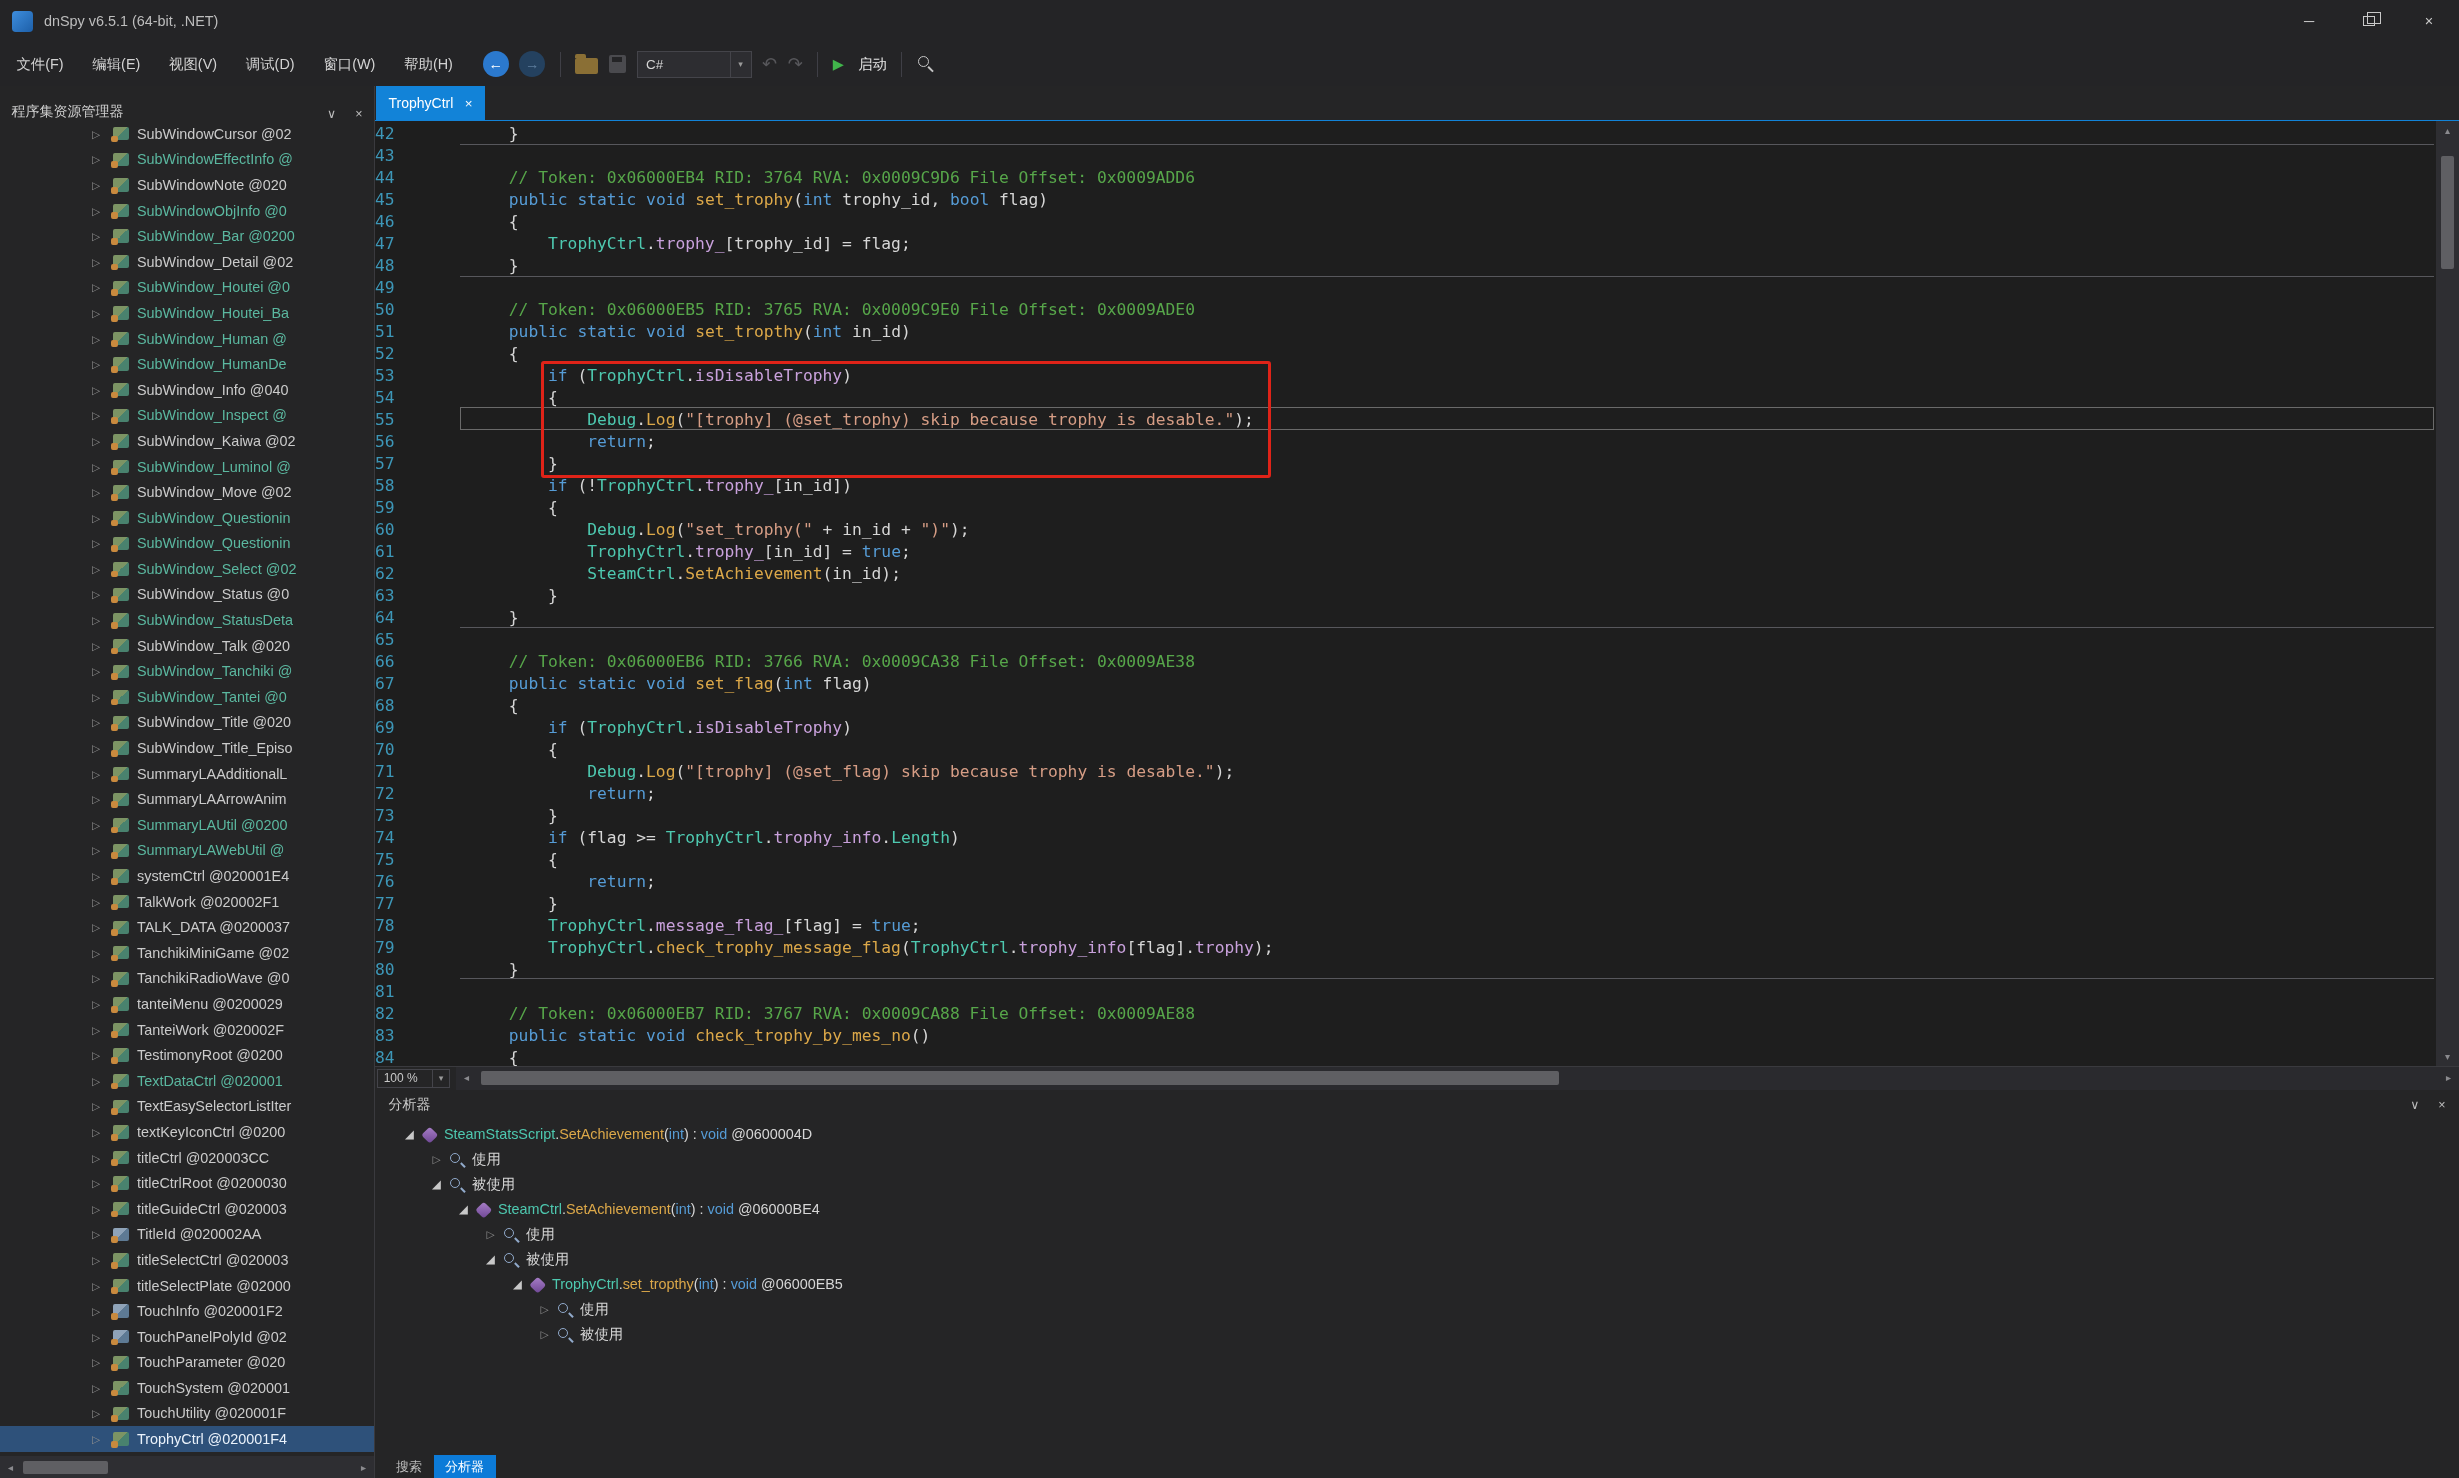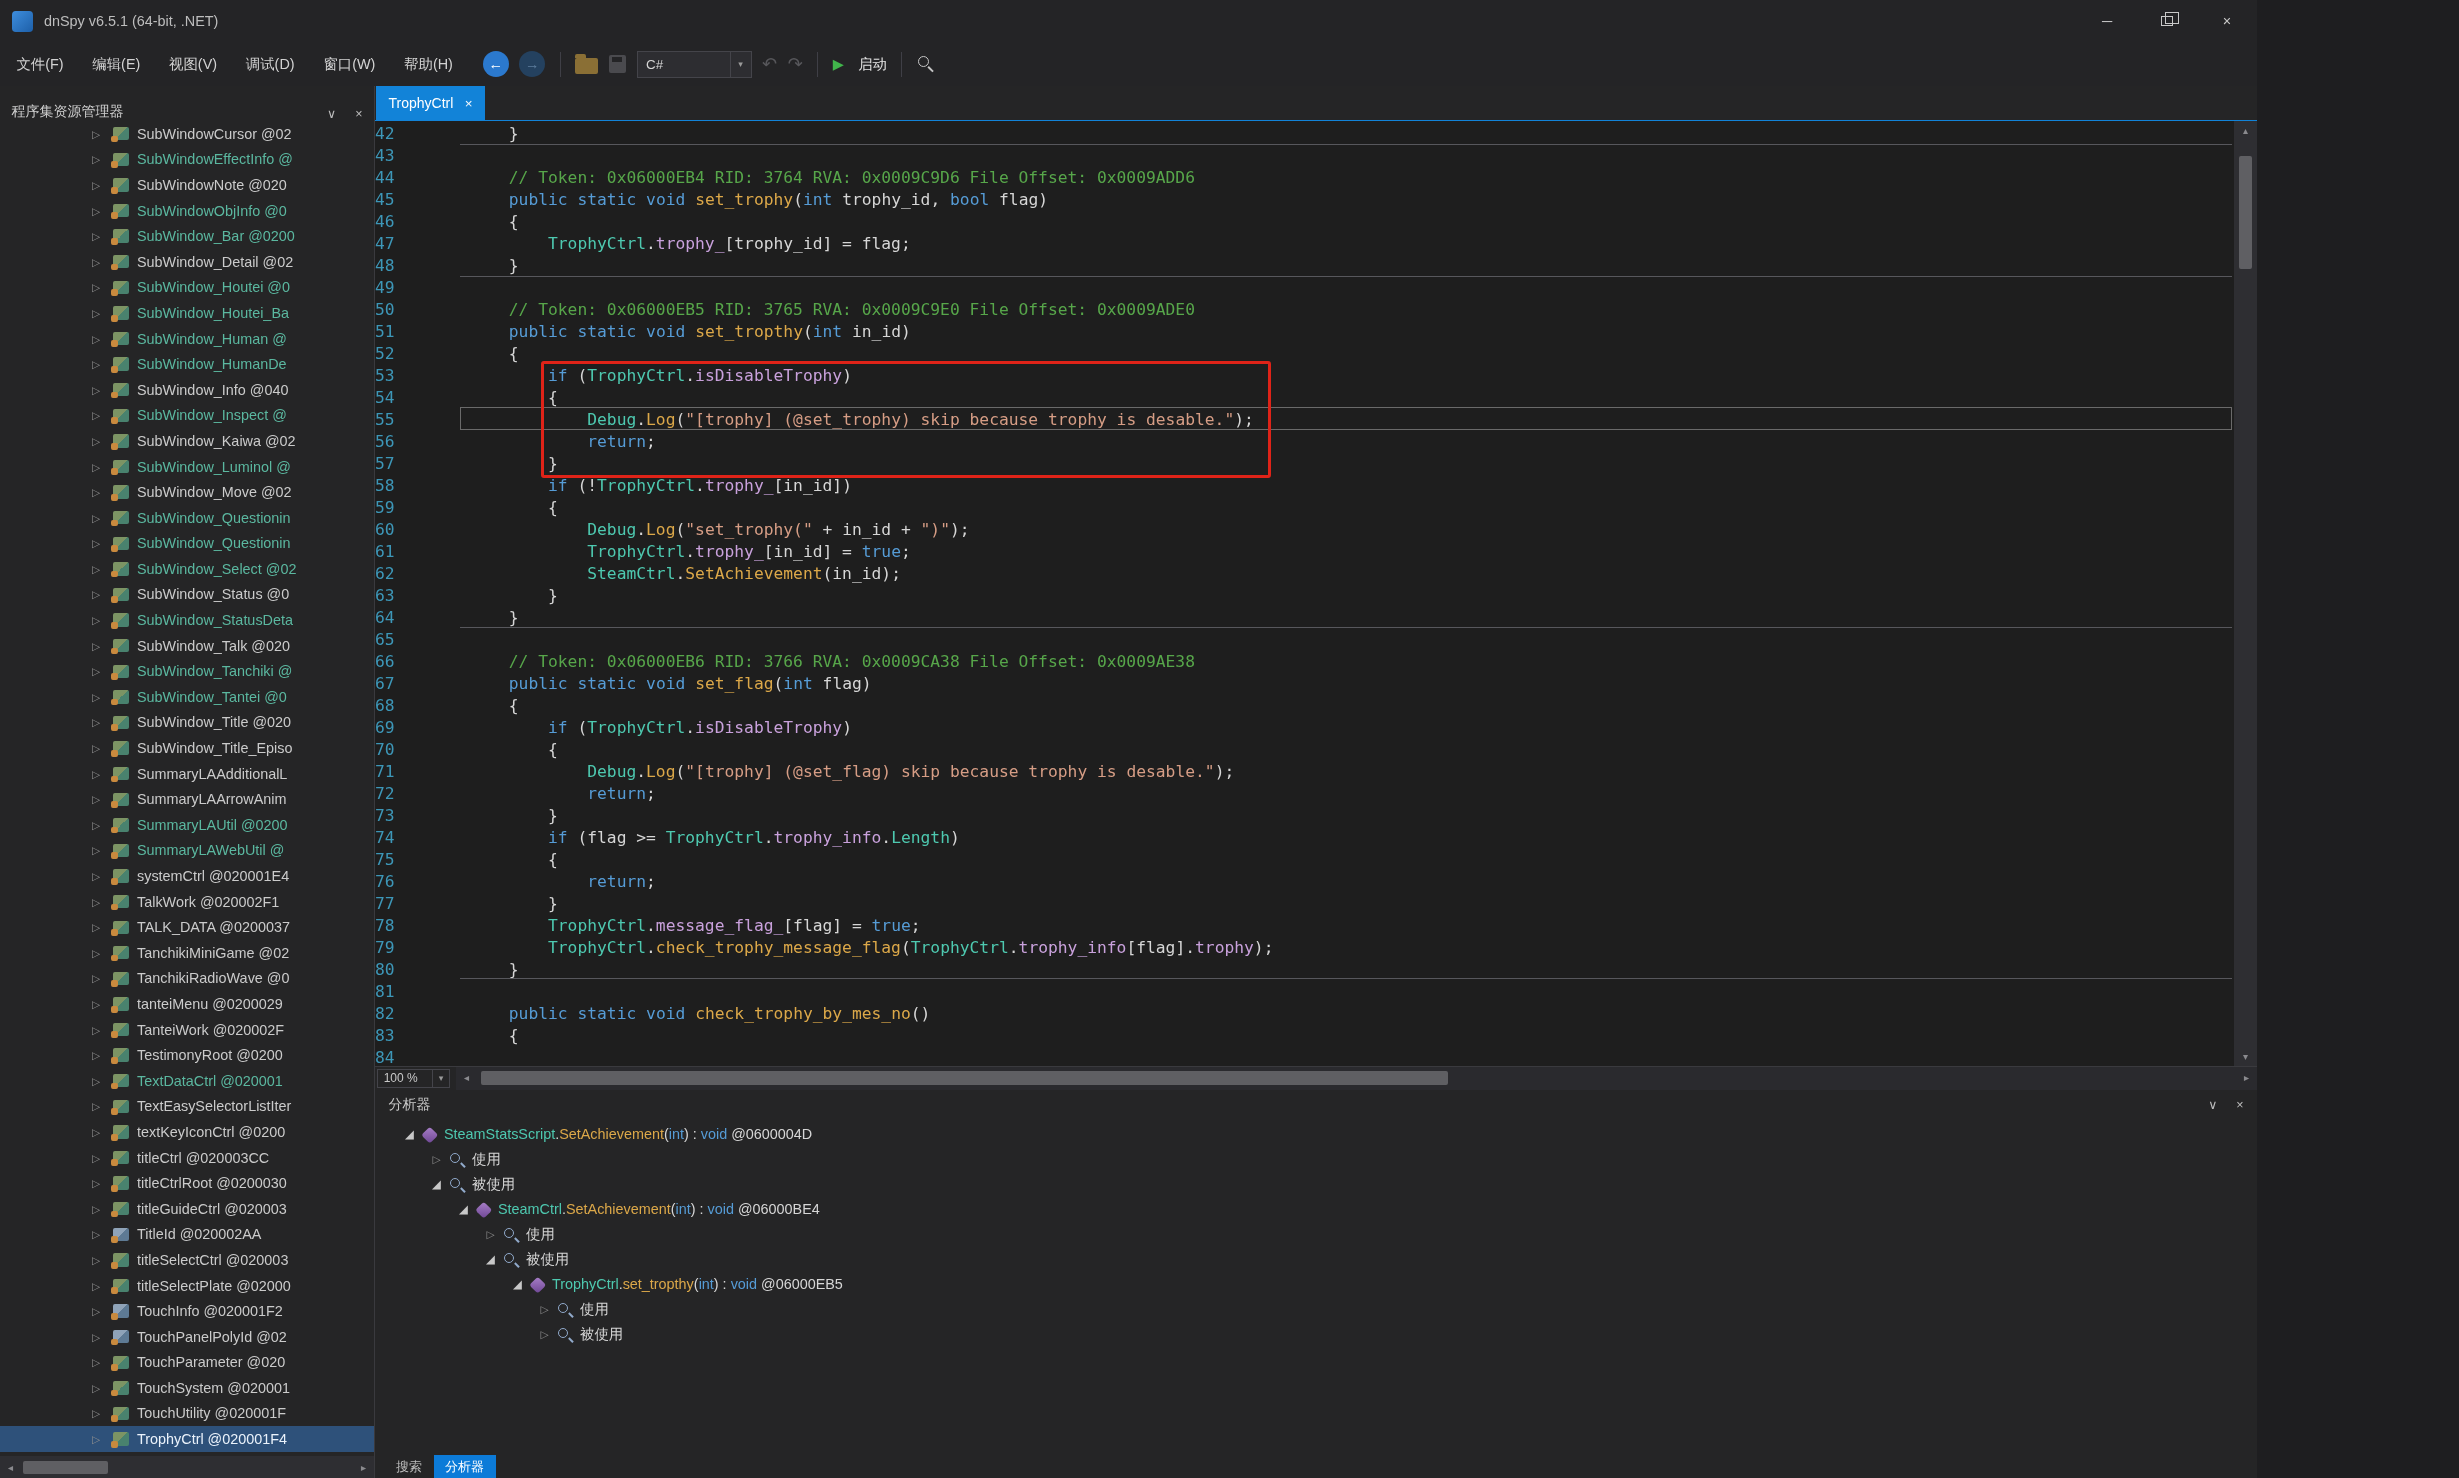--- a/index.html
+++ b/index.html
@@ -1,18 +1,18 @@
 <!DOCTYPE html>
 <html><head>
 <meta charset="utf-8">
 <style>
   *{box-sizing:border-box;margin:0;padding:0}
   html,body{width:2459px;height:1479px;overflow:hidden}
   body{background:#1E1E20;font-family:"Liberation Sans","DejaVu Sans",sans-serif;color:#D0D0D0}
-  .window{width:2257px;height:1479px;display:flex;flex-direction:column;background:#c4b5fd}
+  .window{width:2459px;height:1479px;display:flex;flex-direction:column;background:#c4b5fd}
 
   
   .titlebar{height:42px;flex:none;display:flex;align-items:center;padding:0 0 0 11.5px;background:#242426}
   .app-icon{width:21px;height:21px;margin-right:11.5px;border-radius:3.8px;background:linear-gradient(135deg,#3E8EDE,#1D5FA8)}
   .title-text{font-size:14.4px;color:#BDBDBD}
   .win-btns{margin-left:auto;display:flex;height:100%}
   .win-btn{width:60px;height:100%;display:flex;align-items:center;justify-content:center;color:#C9C9C9;font-size:14.4px}
   .restore-box{width:11.5px;height:9.6px;border:1.4px solid #C9C9C9;position:relative;background:#242426}
   .restore-box::before{content:"";position:absolute;top:-4.8px;left:2.9px;width:11.5px;height:9.6px;border:1.4px solid #C9C9C9}
 
@@ -532,20 +532,21 @@
             <div class="cline"><span class="tk-p">            </span><span class="tk-k">return</span><span class="tk-p">;</span></div>
             <div class="cline"><span class="tk-p">        }</span></div>
             <div class="cline"><span class="tk-p">        </span><span class="tk-k">if</span><span class="tk-p"> (flag &gt;= </span><span class="tk-ty">TrophyCtrl</span><span class="tk-p">.</span><span class="tk-f">trophy_info</span><span class="tk-p">.</span><span class="tk-pr">Length</span><span class="tk-p">)</span></div>
             <div class="cline"><span class="tk-p">        {</span></div>
             <div class="cline"><span class="tk-p">            </span><span class="tk-k">return</span><span class="tk-p">;</span></div>
             <div class="cline"><span class="tk-p">        }</span></div>
             <div class="cline"><span class="tk-p">        </span><span class="tk-ty">TrophyCtrl</span><span class="tk-p">.</span><span class="tk-f">message_flag_</span><span class="tk-p">[flag] = </span><span class="tk-k">true</span><span class="tk-p">;</span></div>
             <div class="cline"><span class="tk-p">        </span><span class="tk-ty">TrophyCtrl</span><span class="tk-p">.</span><span class="tk-m">check_trophy_message_flag</span><span class="tk-p">(</span><span class="tk-ty">TrophyCtrl</span><span class="tk-p">.</span><span class="tk-f">trophy_info</span><span class="tk-p">[flag].</span><span class="tk-f">trophy</span><span class="tk-p">);</span></div>
             <div class="cline"><span class="tk-p">    }</span></div>
             <div class="cline"></div>
+            <div class="cline"><span class="tk-c">    // Token: 0x06000EB7 RID: 3767 RVA: 0x0009CA88 File Offset: 0x0009AE88</span></div>
             <div class="cline"><span class="tk-p">    </span><span class="tk-k">public</span><span class="tk-p"> </span><span class="tk-k">static</span><span class="tk-p"> </span><span class="tk-k">void</span><span class="tk-p"> </span><span class="tk-m">check_trophy_by_mes_no</span><span class="tk-p">()</span></div>
             <div class="cline"><span class="tk-p">    {</span></div>
             <div class="sep" style="top: 23px;"></div>
             <div class="sep" style="top: 155px;"></div>
             <div class="sep" style="top: 506px;"></div>
             <div class="sep" style="top: 857px;"></div>
             <div class="curline" style="top: 286px;"></div>
             <div class="redbox" style="top: 240px; height: 117px;"></div>
           </div>
         <div class="v-scroll">

